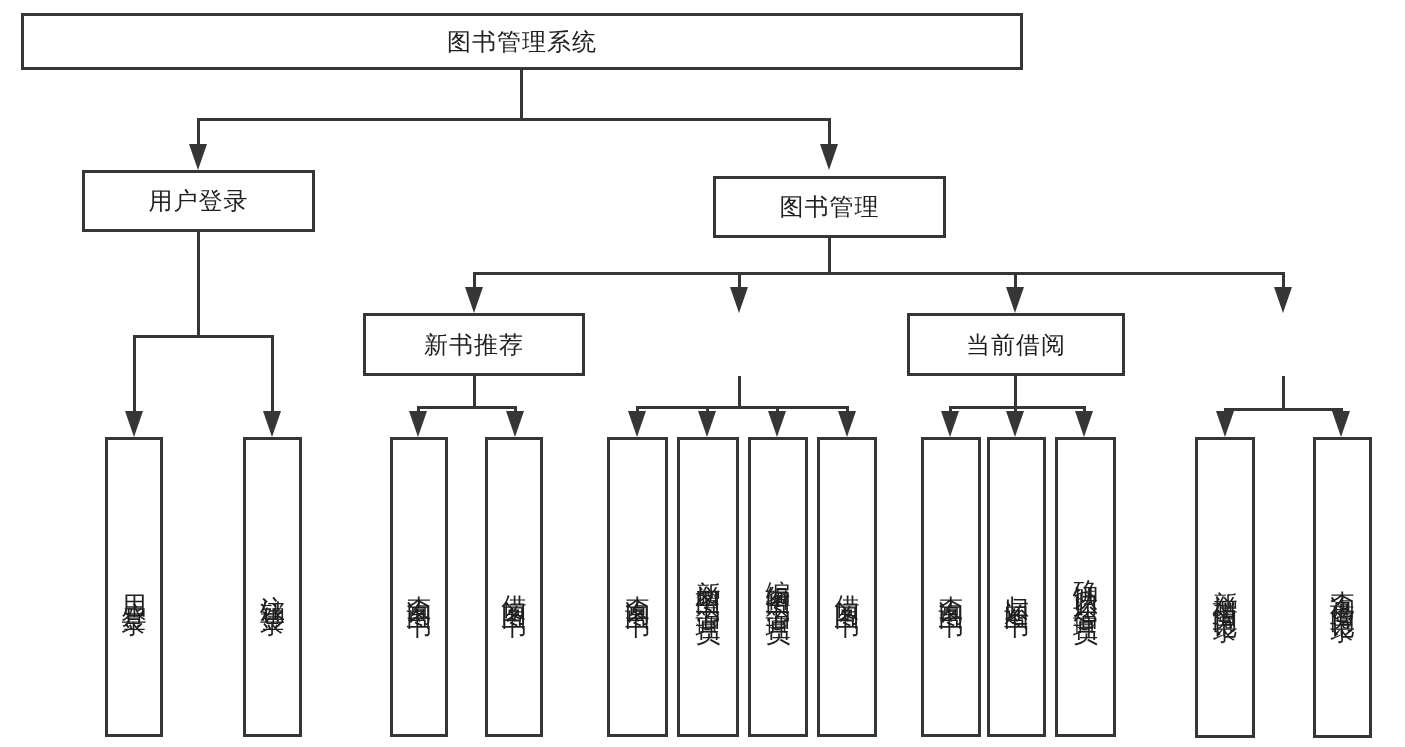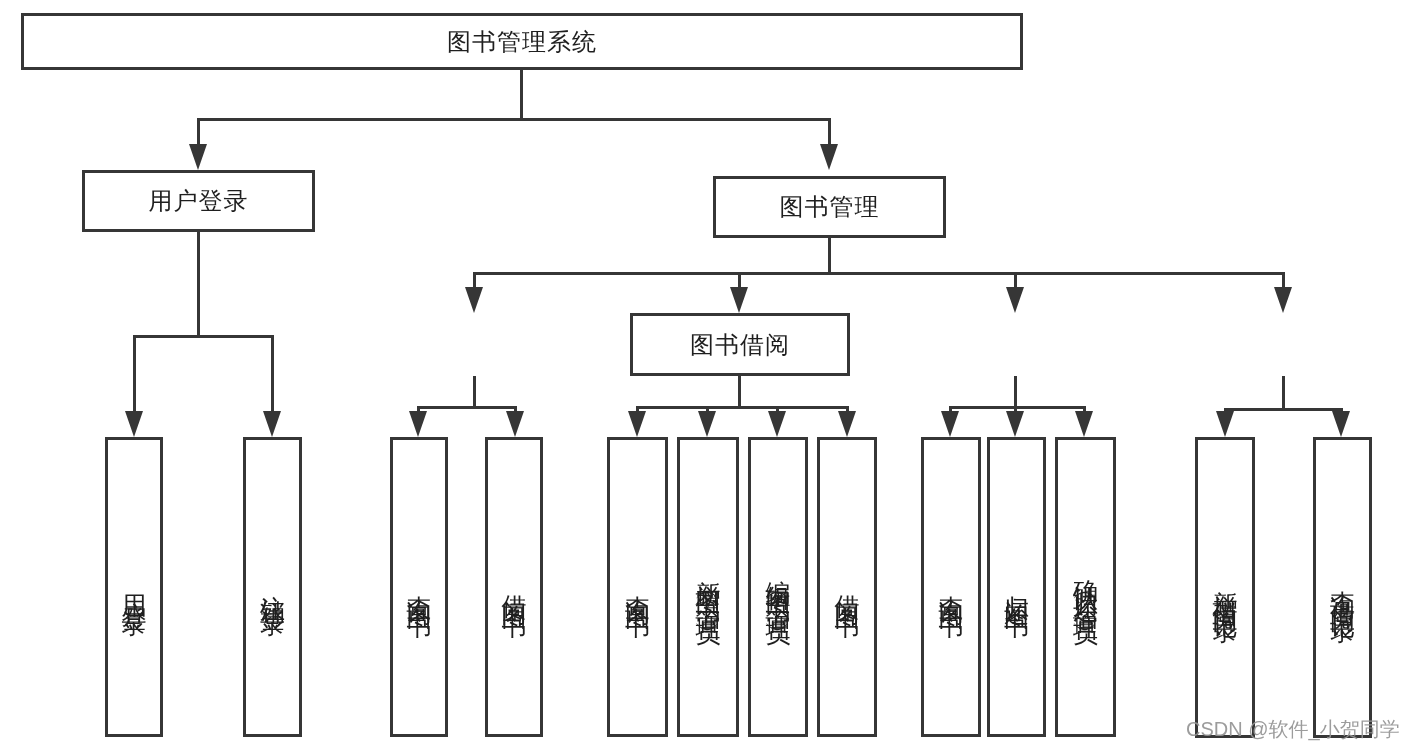--- a/index.html
+++ b/index.html
@@ -129,22 +129,25 @@
     <span class="hlabel">图书管理系统</span>
   </div>
 
   <div class="box" style="left:82px; top:170px; width:233px; height:62px;">
     <span class="hlabel">用户登录</span>
   </div>
   <div class="box" style="left:713px; top:176px; width:233px; height:62px;">
     <span class="hlabel">图书管理</span>
   </div>
 
-  <div class="box" style="left:630px; top:313px; width:220px; height:63px;">
-    <span class="hlabel">图书借阅</span>
+  <div class="box" style="left:363px; top:313px; width:222px; height:63px;">
+    <span class="hlabel">新书推荐</span>
+  </div>
+  <div class="box" style="left:907px; top:313px; width:218px; height:63px;">
+    <span class="hlabel">当前借阅</span>
   </div>
 
   <div class="box" style="left:105px; top:437px; width:58px; height:300px;">
     <span class="vtext">用户登录</span>
   </div>
   <div class="box" style="left:243px; top:437px; width:59px; height:300px;">
     <span class="vtext">注销登录</span>
   </div>
 
   <div class="box" style="left:390px; top:437px; width:58px; height:300px;">
@@ -177,15 +180,14 @@
     <span class="vtext">确认归还（管理员）</span>
   </div>
 
   <div class="box" style="left:1195px; top:437px; width:60px; height:301px;">
     <span class="vtext">新增借阅记录</span>
   </div>
   <div class="box" style="left:1313px; top:437px; width:59px; height:301px;">
     <span class="vtext">查询借阅记录</span>
   </div>
 
-  <div class="watermark">CSDN @软件_小贺同学</div>
 
 </div>
 
 </body></html>

